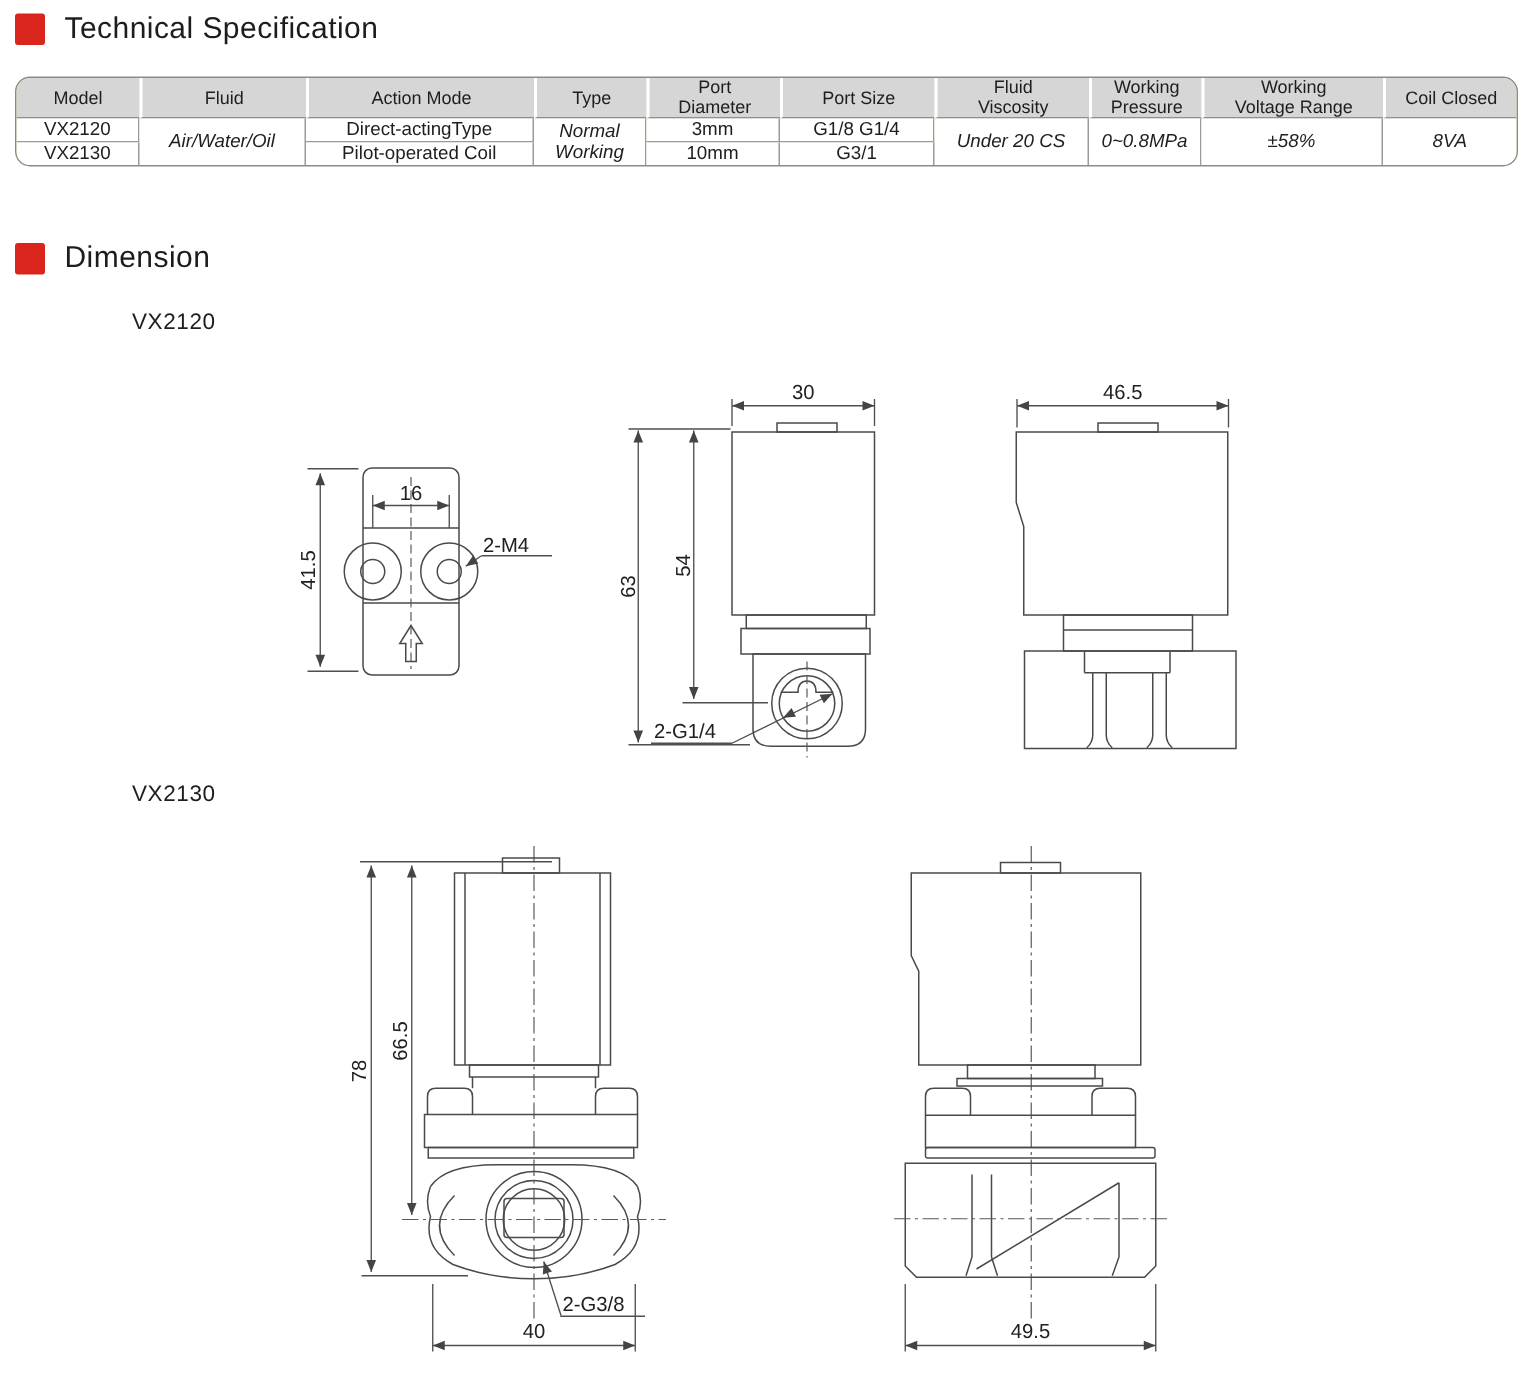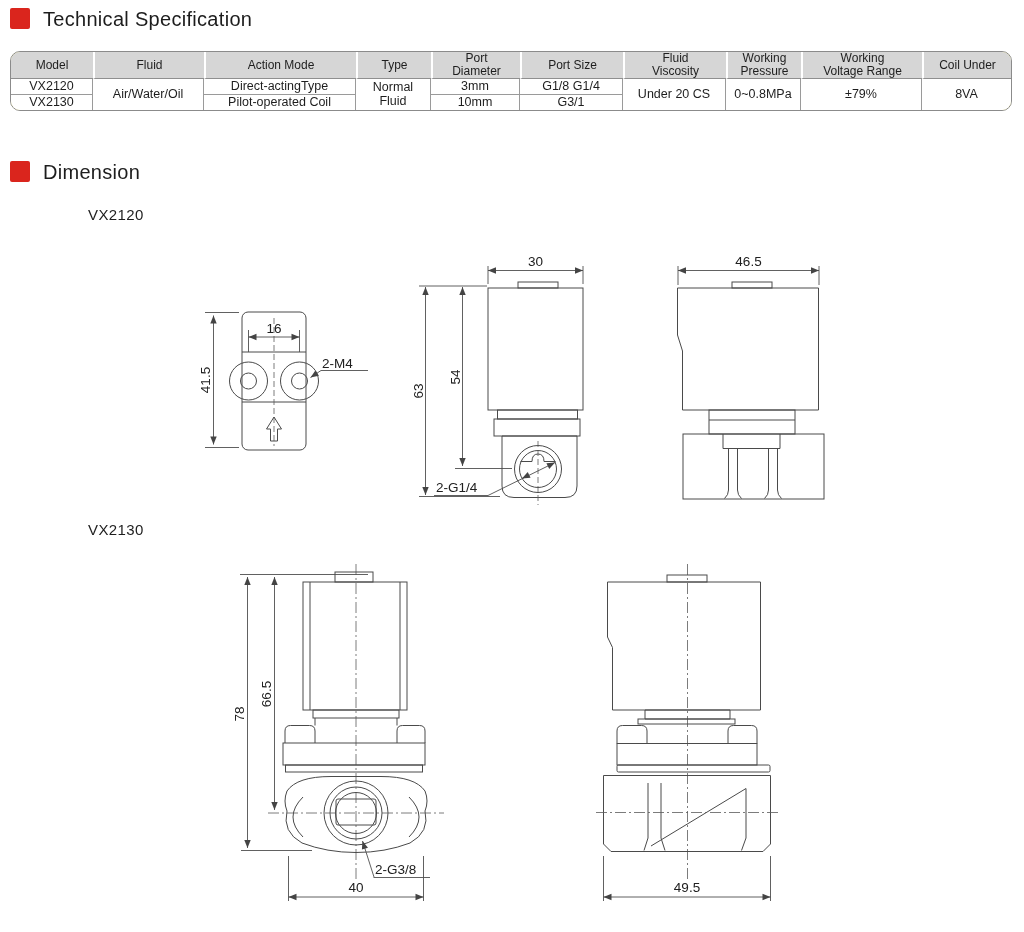--- a/index.html
+++ b/index.html
@@ -1,34 +1,34 @@
 <!DOCTYPE html>
 <html><head>
 <meta charset="utf-8">
 <style>
   html,body{margin:0;padding:0;background:#fff;}
   body{width:1024px;height:932px;position:relative;overflow:hidden;
        font-family:"Liberation Sans","DejaVu Sans",sans-serif;color:#222;}
 
-  .section-head{position:absolute;display:flex;align-items:flex-start;gap:13px;
+  .section-head{position:absolute;display:flex;align-items:center;gap:13px;
                 font-size:20px;color:#1d1d1d;letter-spacing:.3px;}
   .red-sq{width:20px;height:21px;background:#da251d;border-radius:2px;flex:0 0 auto;}
 
   .tbl-wrap{position:absolute;left:10px;top:51px;width:1000px;
             border:1.5px solid #8b8b8b;border-radius:10px;overflow:hidden;background:#fef9c3;}
   table.spec{border-collapse:separate;border-spacing:0;width:100%;table-layout:fixed;}
   table.spec th{background:#d6d6d6;font-weight:normal;font-size:12px;line-height:1.1;
                 height:26px;text-align:center;vertical-align:middle;padding:0 2px;
                 border-bottom:1.5px solid #8f8f8f;white-space:pre-line;color:#1e1e1e;}
   table.spec th + th{border-left:2px solid #ffffff;}
   table.spec td{background:#fff;font-size:12.5px;height:15px;text-align:center;
                 vertical-align:middle;padding:0 2px;color:#1e1e1e;white-space:pre-line;
                 border-right:1px solid #9a9a9a;border-bottom:1px solid #9a9a9a;line-height:1.1;}
   table.spec td.col-last{border-right:none;margin-top:47px;}
-  table.spec td.no-bb{border-bottom:none;}
+  table.spec td.no-bb{border-bottom:none;font-style:italic;}
   table.spec tr.last td{border-bottom:none;}
 
   .model-label{position:absolute;font-size:15px;color:#1e1e1e;letter-spacing:.4px;}
 
   svg .ln{fill:none;stroke:#4a4a4a;stroke-width:1;}
   svg .dim{fill:none;stroke:#4f4f4f;stroke-width:.9;}
   svg .cl{fill:none;stroke:#5a5a5a;stroke-width:.8;stroke-dasharray:6 3;}
   svg .cd{fill:none;stroke:#5a5a5a;stroke-width:.8;stroke-dasharray:11 3 2 3;}
   svg text.dtxt{font-family:"Liberation Sans","DejaVu Sans",sans-serif;
                 font-size:13.5px;fill:#202020;}
@@ -63,35 +63,35 @@
         <th>Type</th>
         <th>Port
 Diameter</th>
         <th>Port Size</th>
         <th>Fluid
 Viscosity</th>
         <th>Working
 Pressure</th>
         <th>Working
 Voltage Range</th>
-        <th>Coil Under</th>
+        <th>Coil Closed</th>
       </tr>
     </thead>
     <tbody>
       <tr>
         <td>VX2120</td>
         <td rowspan="2" class="no-bb">Air/Water/Oil</td>
         <td>Direct-actingType</td>
         <td rowspan="2" class="no-bb">Normal
-Fluid</td>
+Working</td>
         <td>3mm</td>
         <td>G1/8 G1/4</td>
         <td rowspan="2" class="no-bb">Under 20 CS</td>
         <td rowspan="2" class="no-bb">0~0.8MPa</td>
-        <td rowspan="2" class="no-bb">±79%</td>
+        <td rowspan="2" class="no-bb">±58%</td>
         <td rowspan="2" class="no-bb col-last">8VA</td>
       </tr>
       <tr class="last">
         <td>VX2130</td>
         <td>Pilot-operated Coil</td>
         <td>10mm</td>
         <td>G3/1</td>
       </tr>
     </tbody>
   </table>

